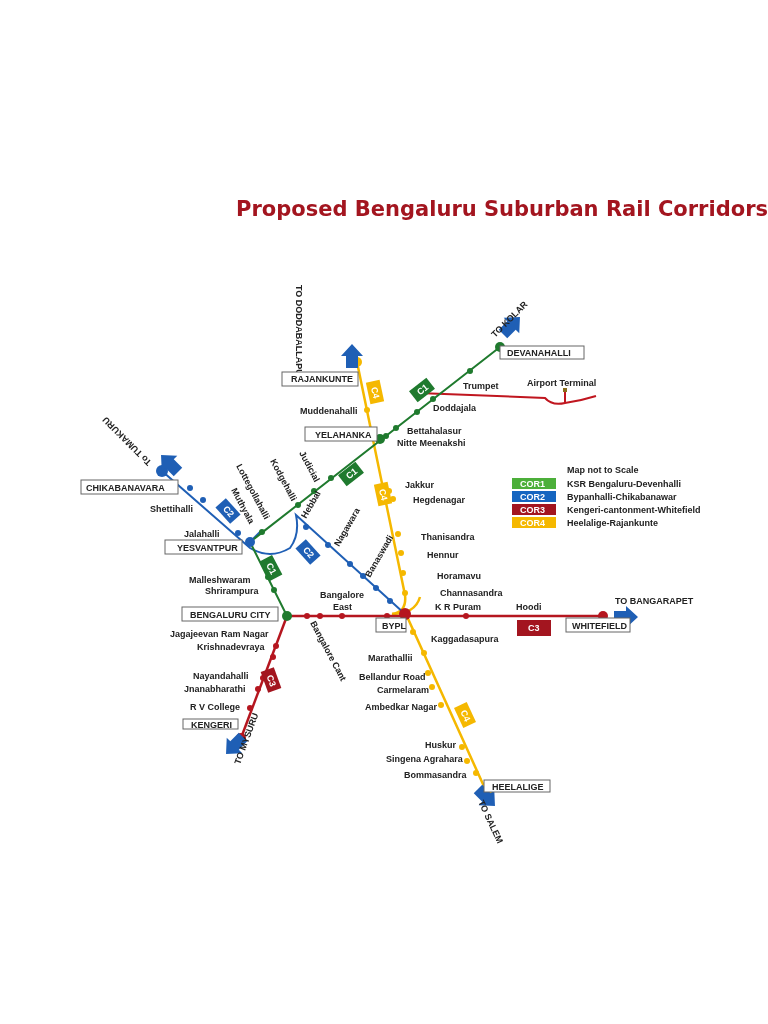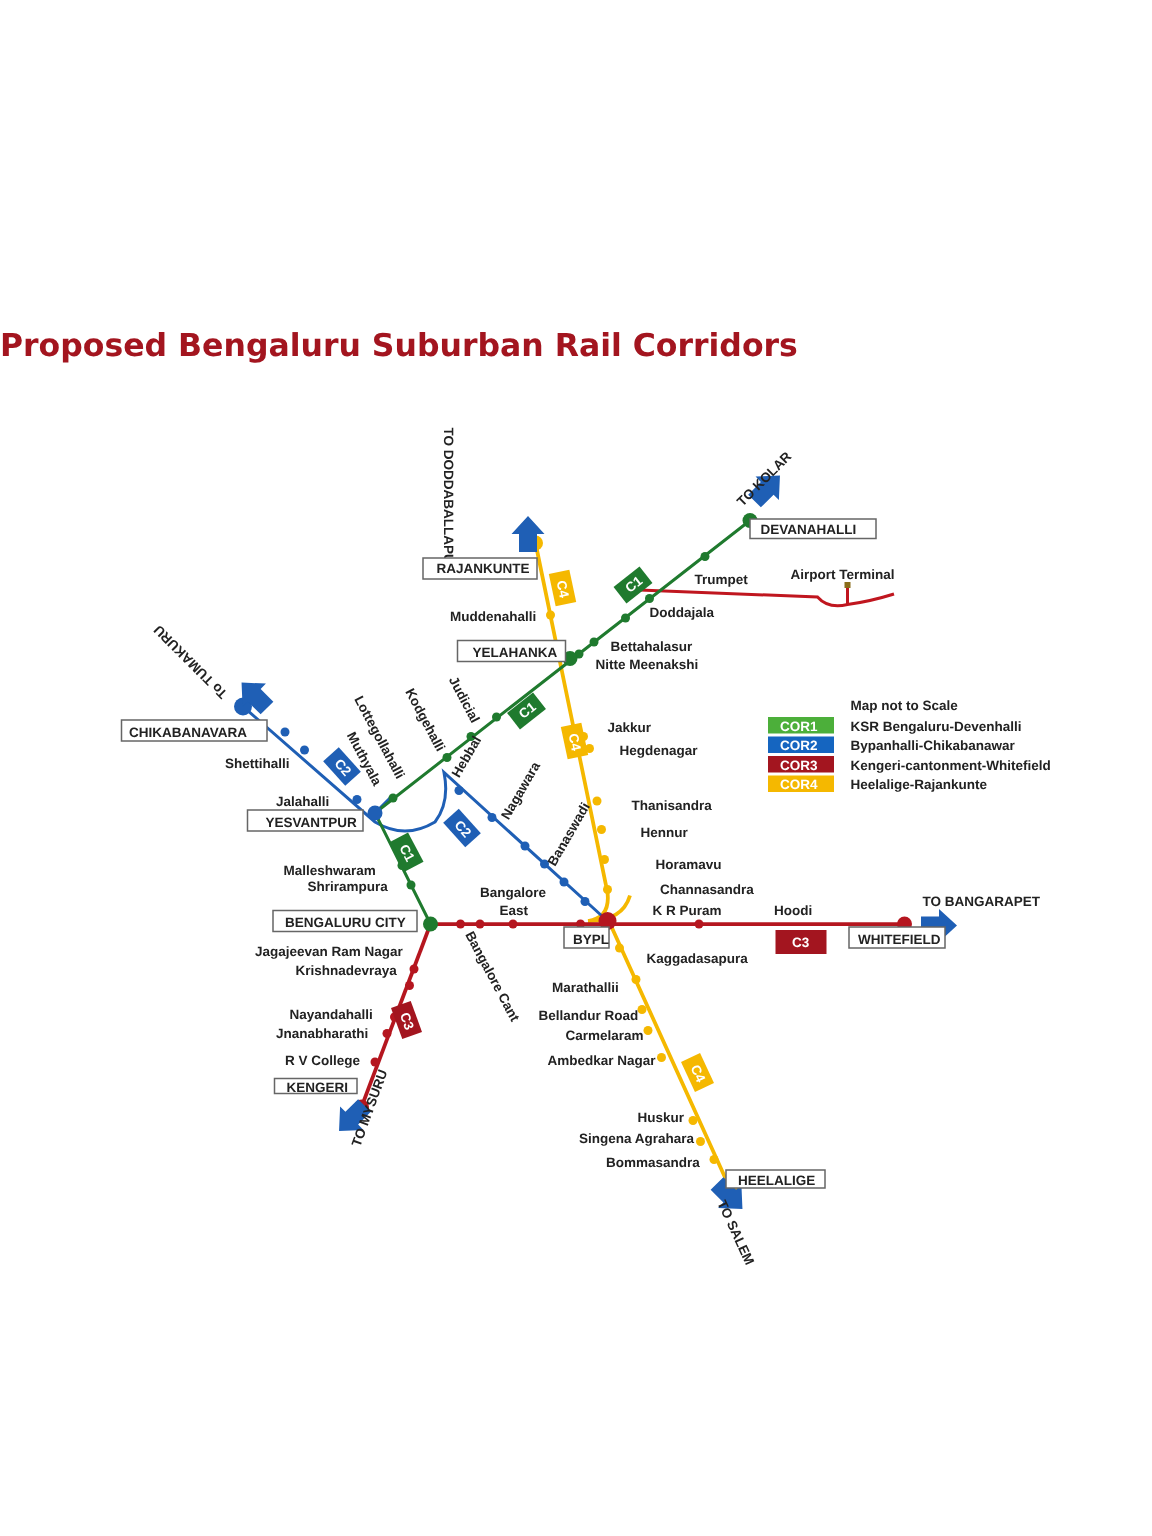--- a/index.html
+++ b/index.html
@@ -1,17 +1,17 @@
 <!DOCTYPE html>
 <html><head>
 <meta charset="utf-8">
 <style>
   html,body{margin:0;padding:0;background:#ffffff;}
   body{width:768px;height:1024px;position:relative;overflow:hidden;font-family:"Liberation Sans",sans-serif;}
-  #title{position:absolute;left:0;width:768px;top:218px;text-align:left;color:#a3151f;font-size:21px;font-weight:bold;font-family:"DejaVu Sans",sans-serif;letter-spacing:0px;}
+  #title{position:absolute;left:0;width:768px;top:197px;text-align:right;color:#a3151f;font-size:21px;font-weight:bold;font-family:"DejaVu Sans",sans-serif;letter-spacing:0px;}
   svg{position:absolute;left:0;top:0;}
   .lbl{font-family:"Liberation Sans",sans-serif;font-size:9px;font-weight:bold;fill:#222;}
   .box{fill:#fff;stroke:#666;stroke-width:1;}
   .boxt{font-family:"Liberation Sans",sans-serif;font-size:9px;font-weight:bold;fill:#222;}
   .tag{font-family:"Liberation Sans",sans-serif;font-size:9px;font-weight:bold;fill:#fff;}
 </style>
 </head>
 <body>
 
 <div id="title">Proposed Bengaluru Suburban Rail Corridors</div>

